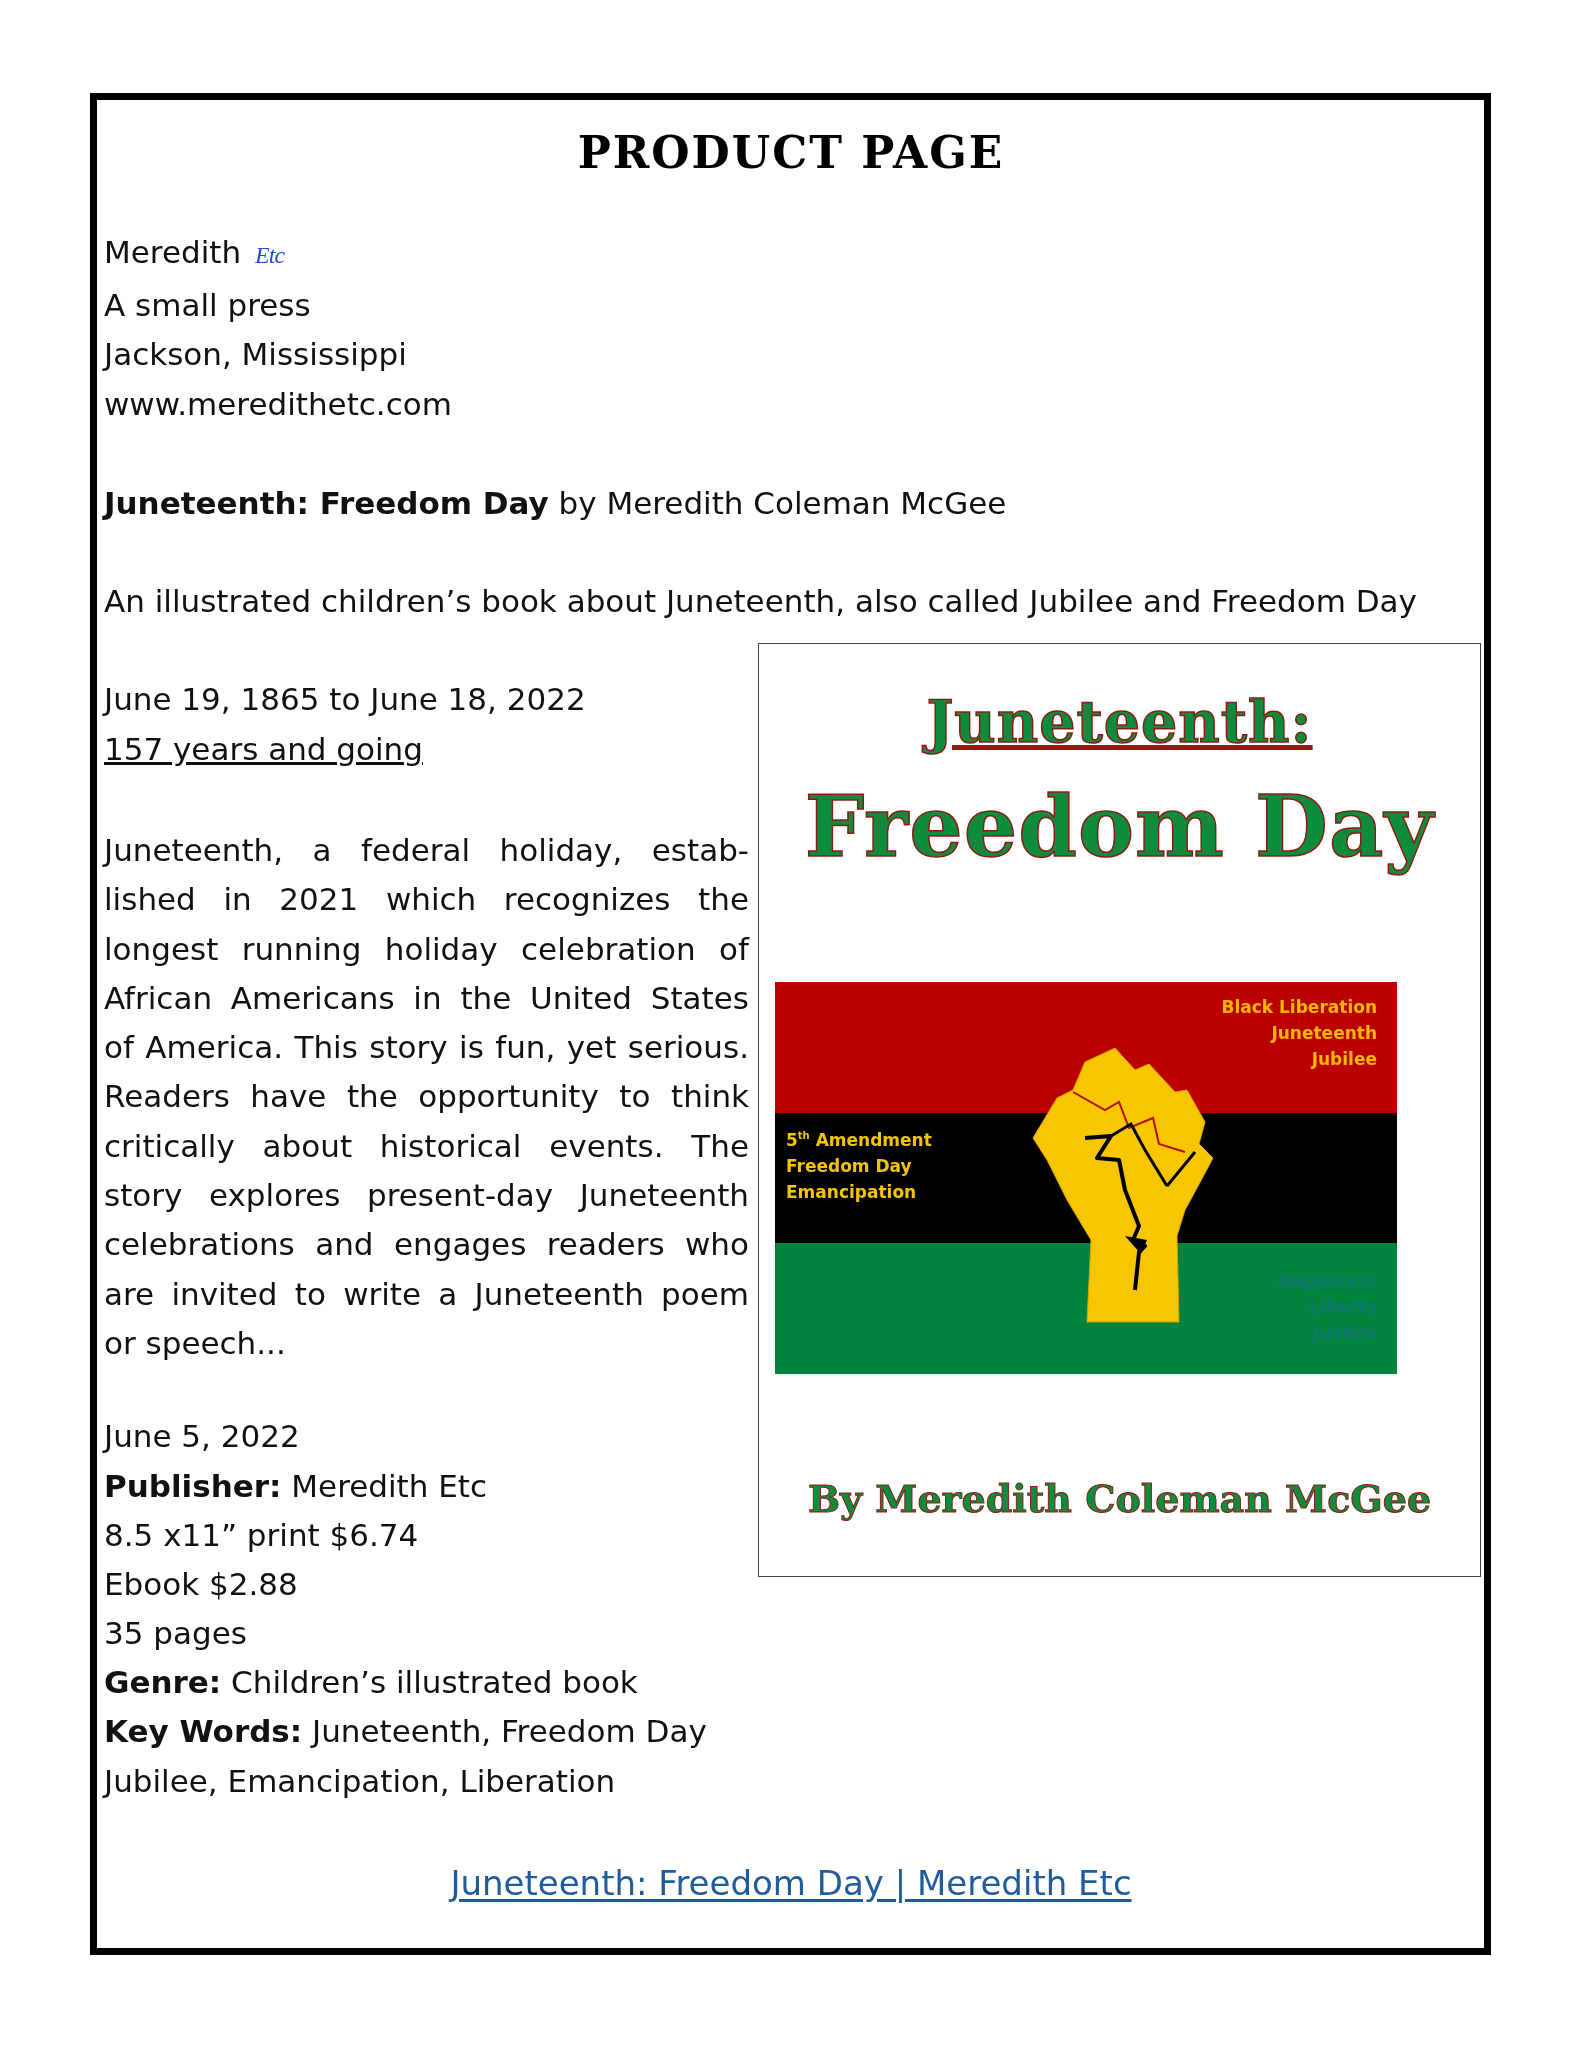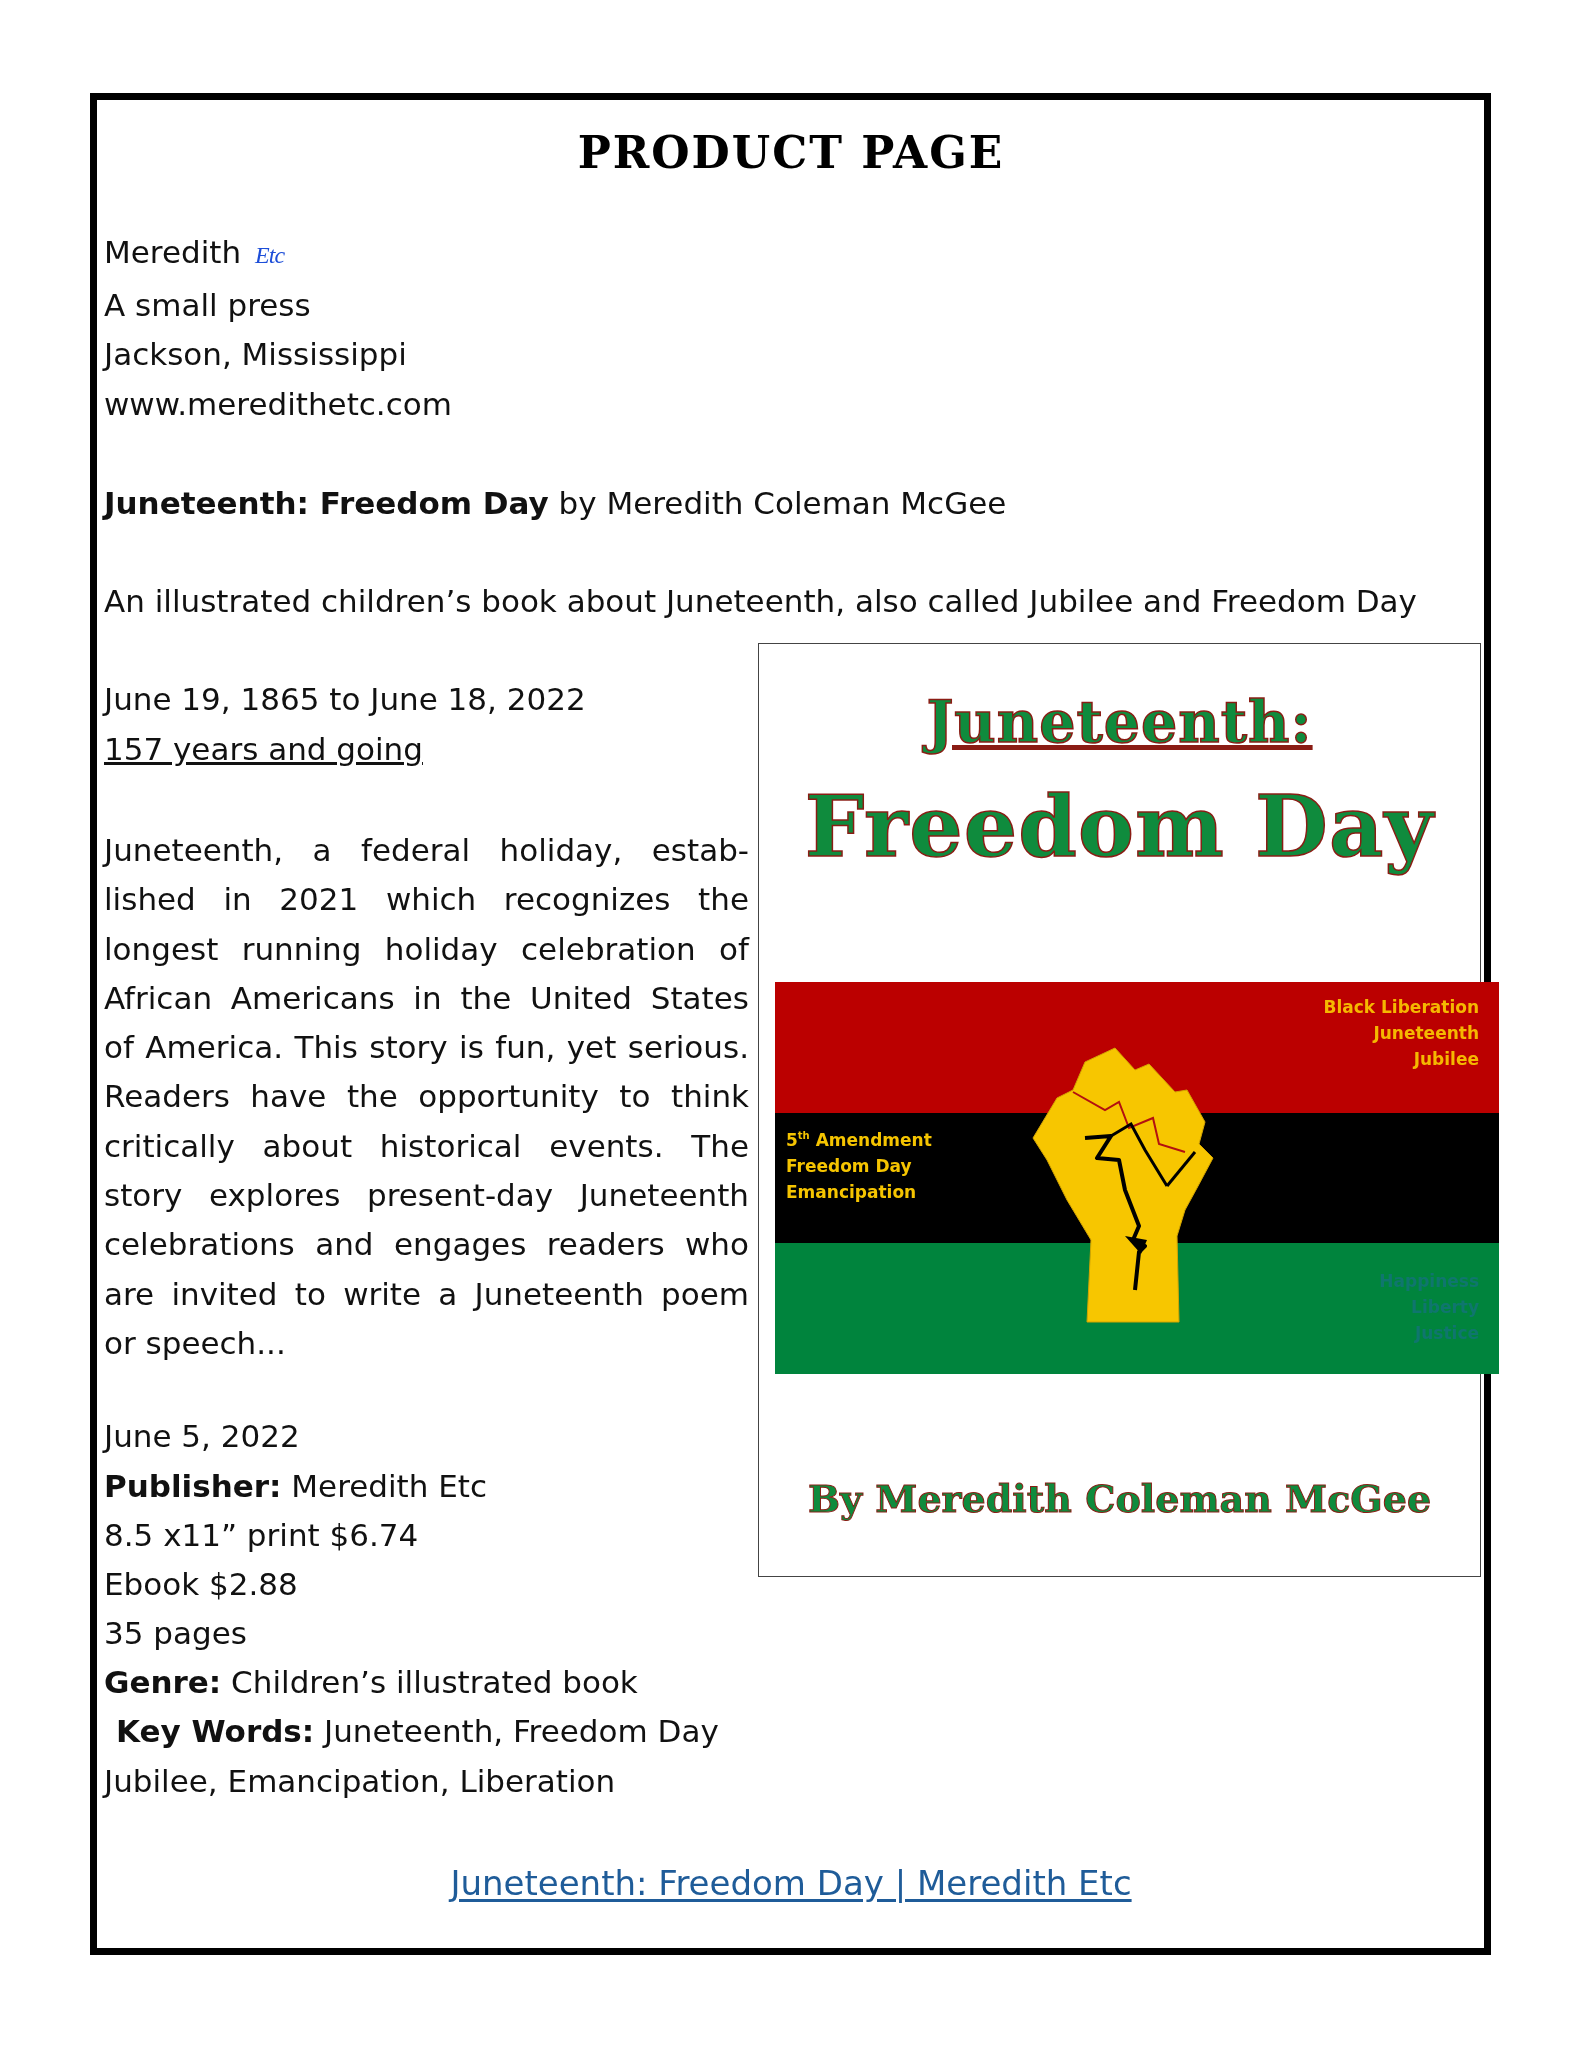--- a/index.html
+++ b/index.html
@@ -22,21 +22,21 @@
            border: 1.5px solid #444; background: #fff; box-sizing: border-box; }
   .cover-title { position: absolute; left: 0; right: 0; text-align: center;
                  font-family: "DejaVu Serif", "Liberation Serif", serif; font-weight: bold;
                  color: #0f8b3d; -webkit-text-stroke: 1.5px #8a1c14; white-space: nowrap; }
   .ct1 { top: 30px; font-size: 57px; line-height: 96px; letter-spacing: 1px; text-decoration: underline; }
   .ct2 { top: 135px; font-size: 84px; line-height: 96px; letter-spacing: 1px; }
   .cover-author { position: absolute; left: 0; right: 0; top: 830px; text-align: center;
                   font-family: "DejaVu Serif", "Liberation Serif", serif; font-weight: bold;
                   font-size: 38px; line-height: 50px; color: #0f8b3d; -webkit-text-stroke: 1px #8a1c14;
                   white-space: nowrap; }
-  .flag { position: absolute; left: 16px; top: 338px; width: 724px; height: 392px; overflow: hidden; }
+  .flag { position: absolute; left: 16px; top: 338px; width: 622px; height: 392px; overflow: hidden; }
   .stripe { position: absolute; left: 0; width: 100%; }
   .stripe.red { top: 0; height: 131px; background: #bb0000; }
   .stripe.black { top: 131px; height: 130px; background: #000000; }
   .stripe.green { top: 261px; height: 131px; background: #00843d; }
   .flag-text { position: absolute; font-family: "DejaVu Sans", "Liberation Sans", sans-serif;
                font-weight: bold; font-size: 17px; line-height: 26px; white-space: nowrap; }
   .ft-right { right: 20px; text-align: right; }
   .ft-top { top: 12px; color: #f5b800; }
   .ft-mid { left: 11px; top: 141px; color: #f5c400; }
   .ft-bot { top: 286px; color: #0f766e; }
@@ -89,21 +89,21 @@
   <b>Publisher:</b>
   <span>Meredith Etc</span>
 </div>
 <div class="line" style="top:1515px;">8.5 x11” print $6.74</div>
 <div class="line" style="top:1564px;">Ebook $2.88</div>
 <div class="line" style="top:1613px;">35 pages</div>
 <div class="line" style="top:1662px;">
   <b>Genre:</b>
   <span>Children’s illustrated book</span>
 </div>
-<div class="line" style="top:1711px;margin-left:12px;">
+<div class="line" style="top:1711px;">
   <b>Key Words:</b>
   <span>Juneteenth, Freedom Day</span>
 </div>
 <div class="line" style="top:1761px;">Jubilee, Emancipation, Liberation</div>
 
 <div class="cover">
   <div class="cover-title ct1">Juneteenth:</div>
   <div class="cover-title ct2">Freedom Day</div>
 
   <div class="flag">

